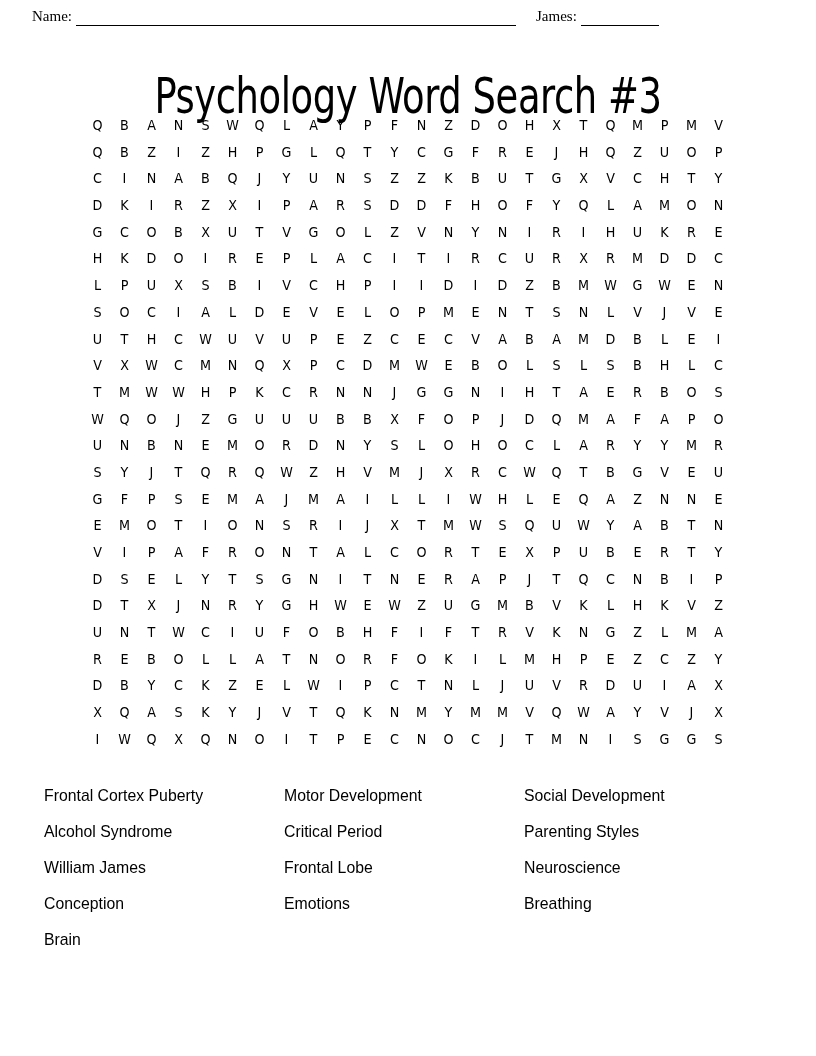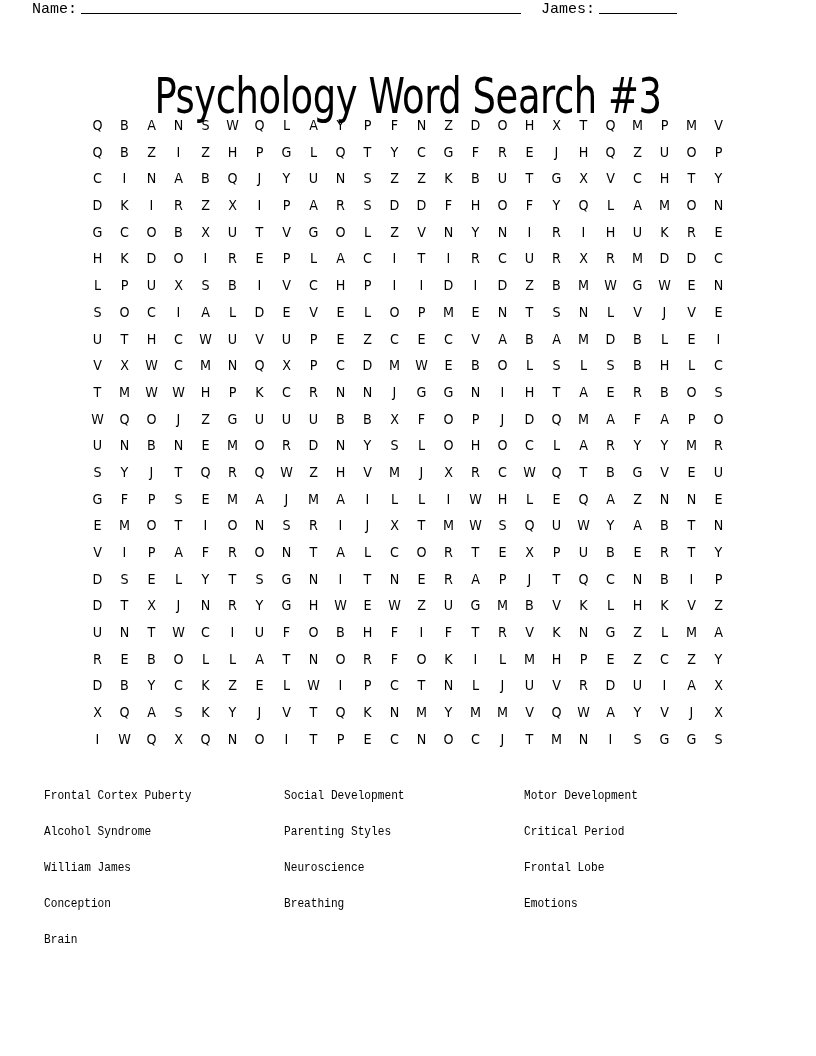--- a/index.html
+++ b/index.html
@@ -17,22 +17,22 @@
   }
 
   
   .header-line {
     position: absolute;
     top: 0px;
     left: 32px;
     right: 32px;
     height: 26px;
     display: flex;
-    align-items: flex-start;
-    font-family: Liberation Mono, monospace;
+    align-items: flex-end;
+    font-family: Liberation Serif, serif;
     font-size: 15px;
     line-height: 20px;
     white-space: nowrap;
   }
   .field-label { font-size: 15px; }
   .rule {
     display: inline-block;
     border-bottom: 1px solid #000;
     height: 13px;
     margin-left: 4px;
@@ -80,22 +80,22 @@
   }
 
   
   .word-list {
     position: absolute;
     top: 778px;
     left: 44px;
     width: 730px;
     display: grid;
     grid-template-columns: 240px 240px 250px;
-    font-family: Liberation Mono, monospace;
-    font-size: 12px;
+    font-family: Liberation Sans, sans-serif;
+    font-size: 17px;
     line-height: 36px;
   }
   .word-col { display: flex; flex-direction: column; }
   .word-item {
     white-space: nowrap;
     transform: scaleX(0.93);
     transform-origin: left center;
   }
 </style>
 </head>
@@ -694,24 +694,24 @@
 
 <div class="word-list" id="word-list">
     <div class="word-col">
       <div class="word-item">Frontal Cortex Puberty</div>
       <div class="word-item">Alcohol Syndrome</div>
       <div class="word-item">William James</div>
       <div class="word-item">Conception</div>
       <div class="word-item">Brain</div>
     </div>
     <div class="word-col">
+      <div class="word-item">Motor Development</div>
+      <div class="word-item">Critical Period</div>
+      <div class="word-item">Frontal Lobe</div>
+      <div class="word-item">Emotions</div>
+    </div>
+    <div class="word-col">
       <div class="word-item">Social Development</div>
       <div class="word-item">Parenting Styles</div>
       <div class="word-item">Neuroscience</div>
       <div class="word-item">Breathing</div>
     </div>
-    <div class="word-col">
-      <div class="word-item">Motor Development</div>
-      <div class="word-item">Critical Period</div>
-      <div class="word-item">Frontal Lobe</div>
-      <div class="word-item">Emotions</div>
-    </div>
   </div>
 
 </body></html>

